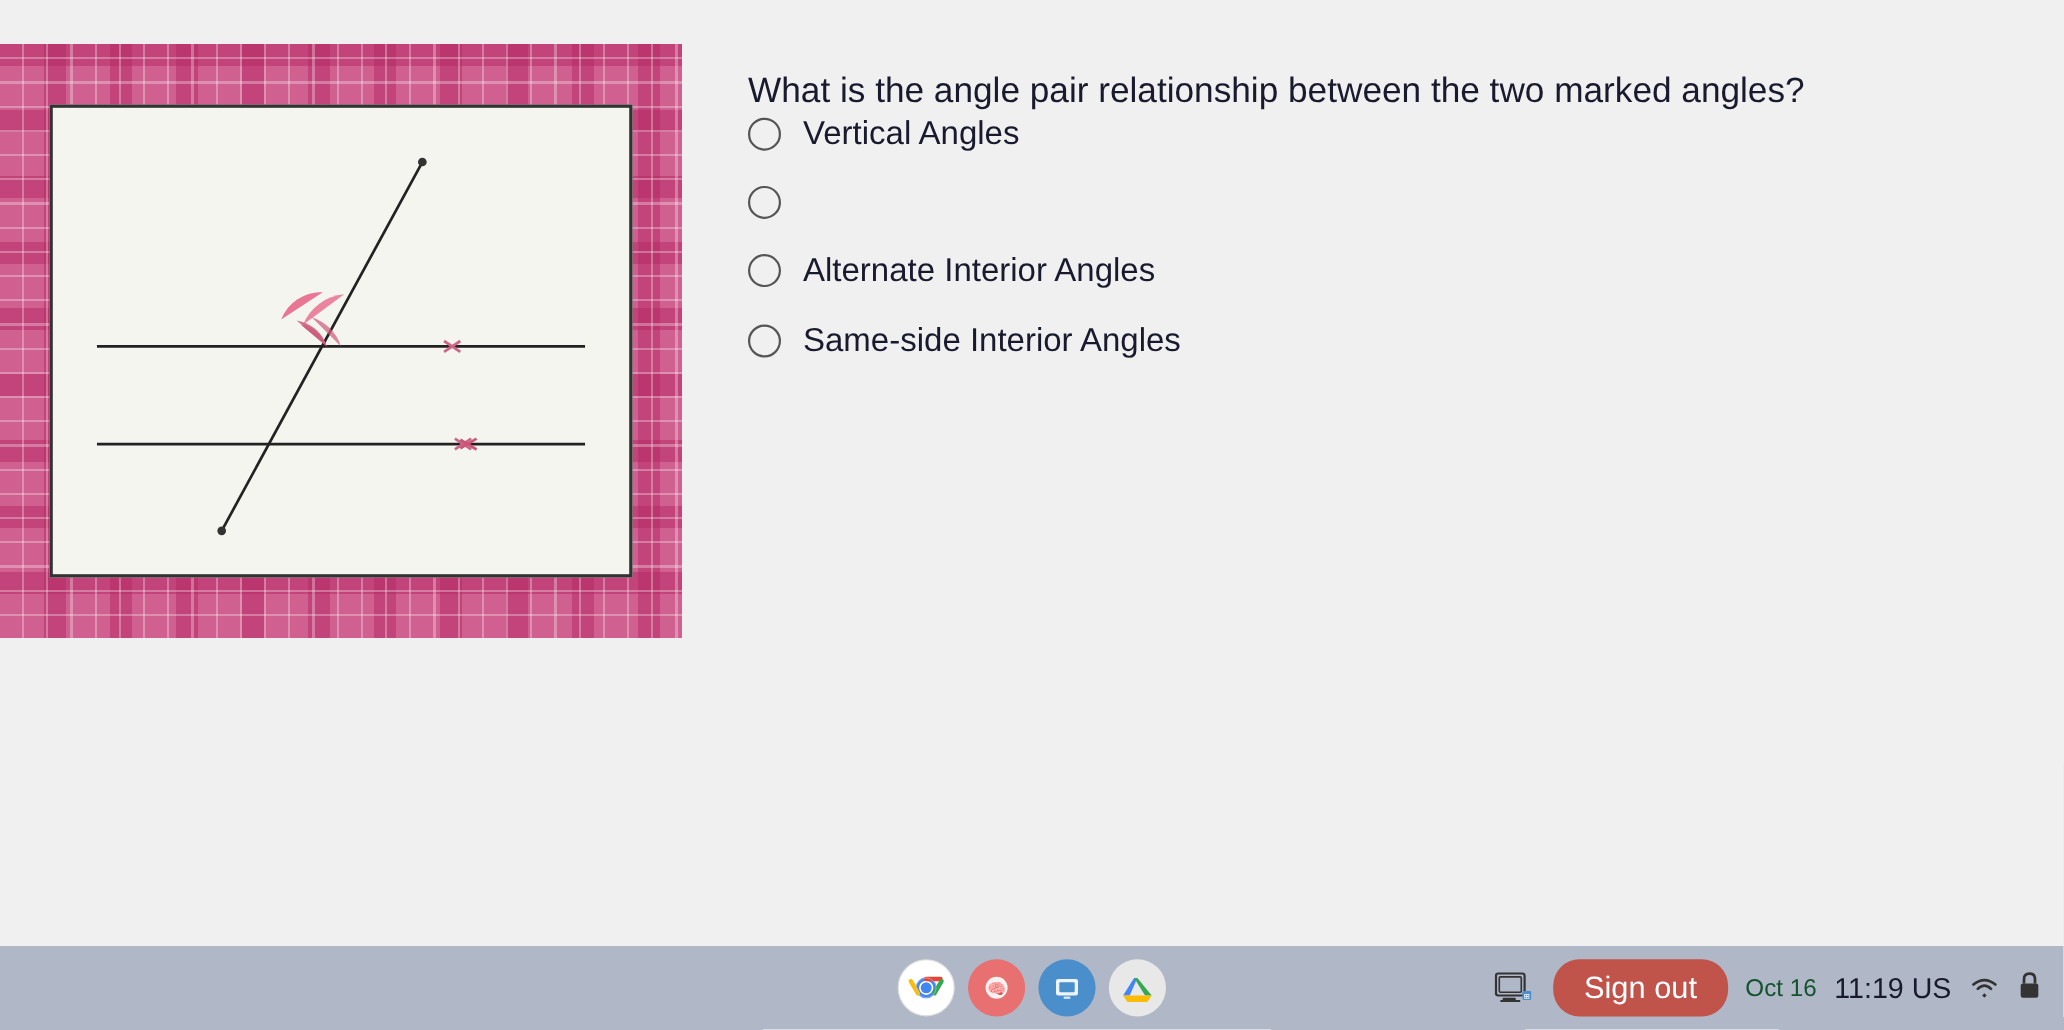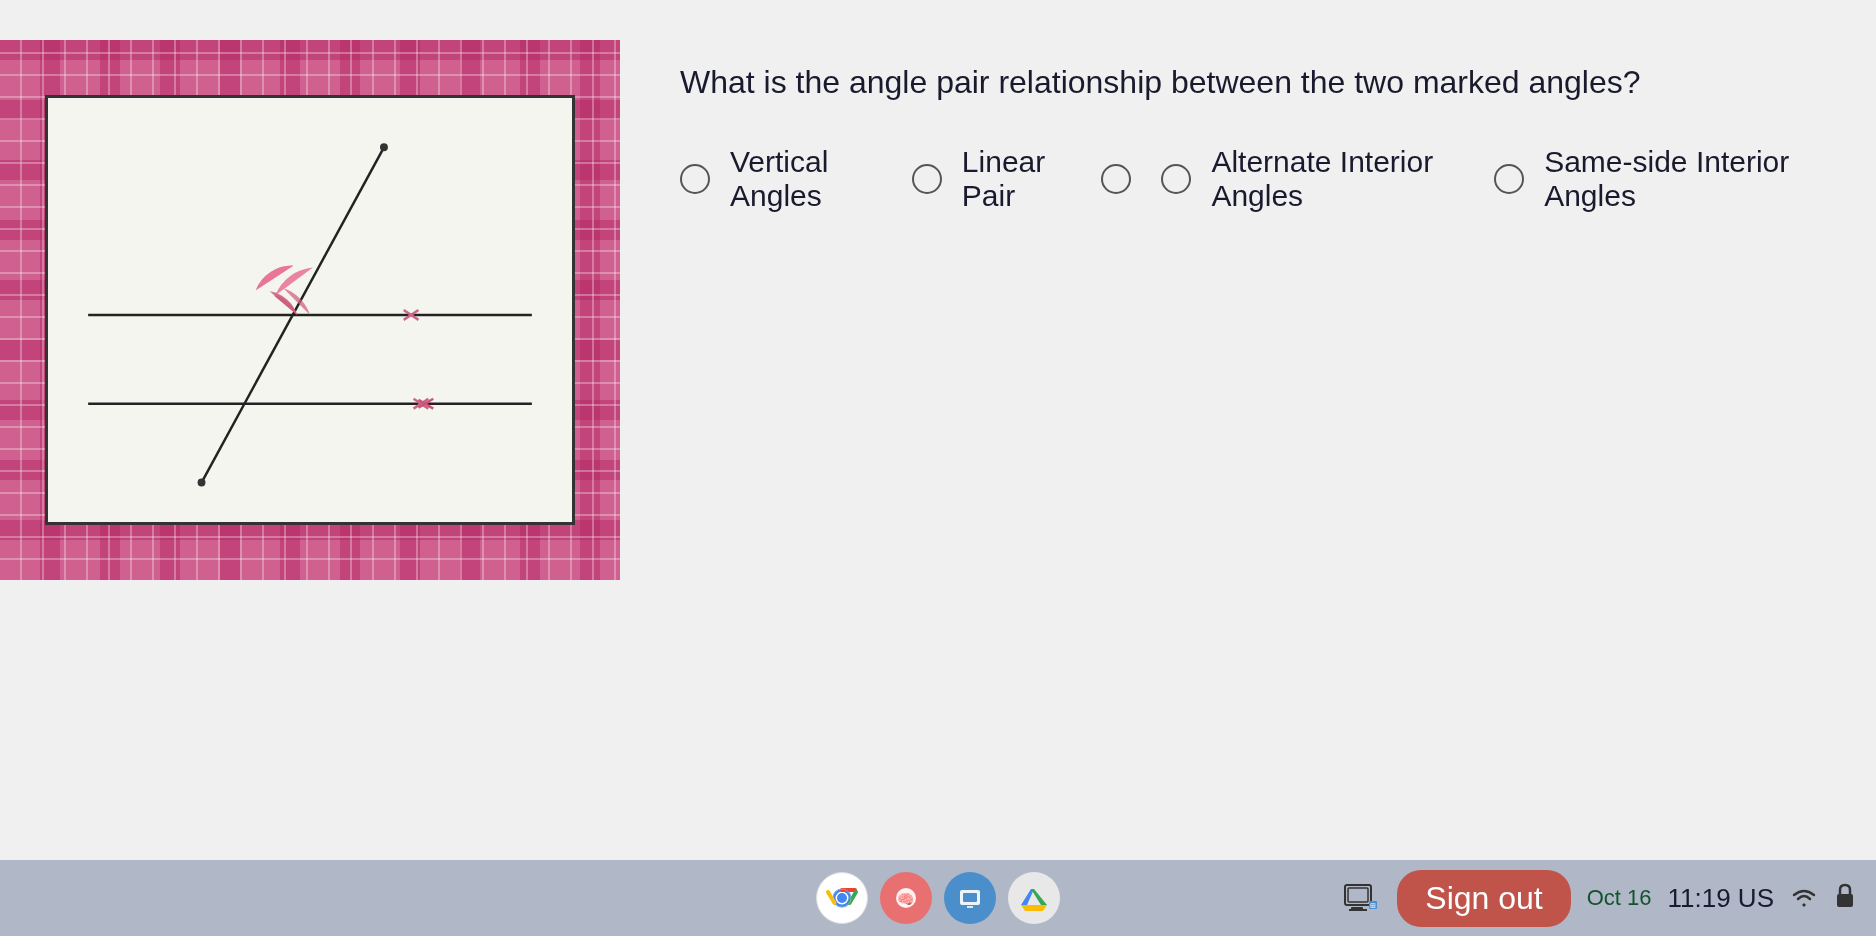--- a/index.html
+++ b/index.html
@@ -57,28 +57,27 @@
 
     
     .question-section {
       flex: 1;
       padding: 20px 60px;
     }
 
     .question-text {
       font-size: 32px;
       color: #1a1a2e;
-      margin-bottom: 40px;
       line-height: 1.4;
       font-weight: 400;
     }
 
     .answer-options {
       display: flex;
-      flex-direction: row;
+      flex-direction: column;
       gap: 30px;
     }
 
     .option-item {
       display: flex;
       align-items: center;
       gap: 20px;
       cursor: pointer;
     }
 
@@ -153,21 +152,21 @@
       align-items: center;
       gap: 16px;
     }
 
     .sign-out-btn {
       background: #c0534a;
       color: white;
       border: none;
       border-radius: 24px;
       padding: 10px 28px;
-      font-size: 32px;
+      font-size: 28px;
       cursor: pointer;
       font-weight: 500;
     }
 
     .taskbar-date {
       font-size: 22px;
       color: #14532d;
       font-weight: 500;
     }
 
@@ -248,24 +247,20 @@
     </div>
   </div>
 
   <div class="question-section">
     <div class="question-text">What is the angle pair relationship between the two marked angles?</div>
 
     <div class="answer-options">
       <div class="option-item">
         <div class="radio-circle"></div>
         <span class="option-label">Vertical Angles</span>
-      </div>
-      <div class="option-item">
-        <div class="radio-circle"></div>
-        <span class="option-label">Linear Pair</span>
       </div>
       <div class="option-item">
         <div class="radio-circle"></div>
       </div>
       <div class="option-item">
         <div class="radio-circle"></div>
         <span class="option-label">Alternate Interior Angles</span>
       </div>
       <div class="option-item">
         <div class="radio-circle"></div>

